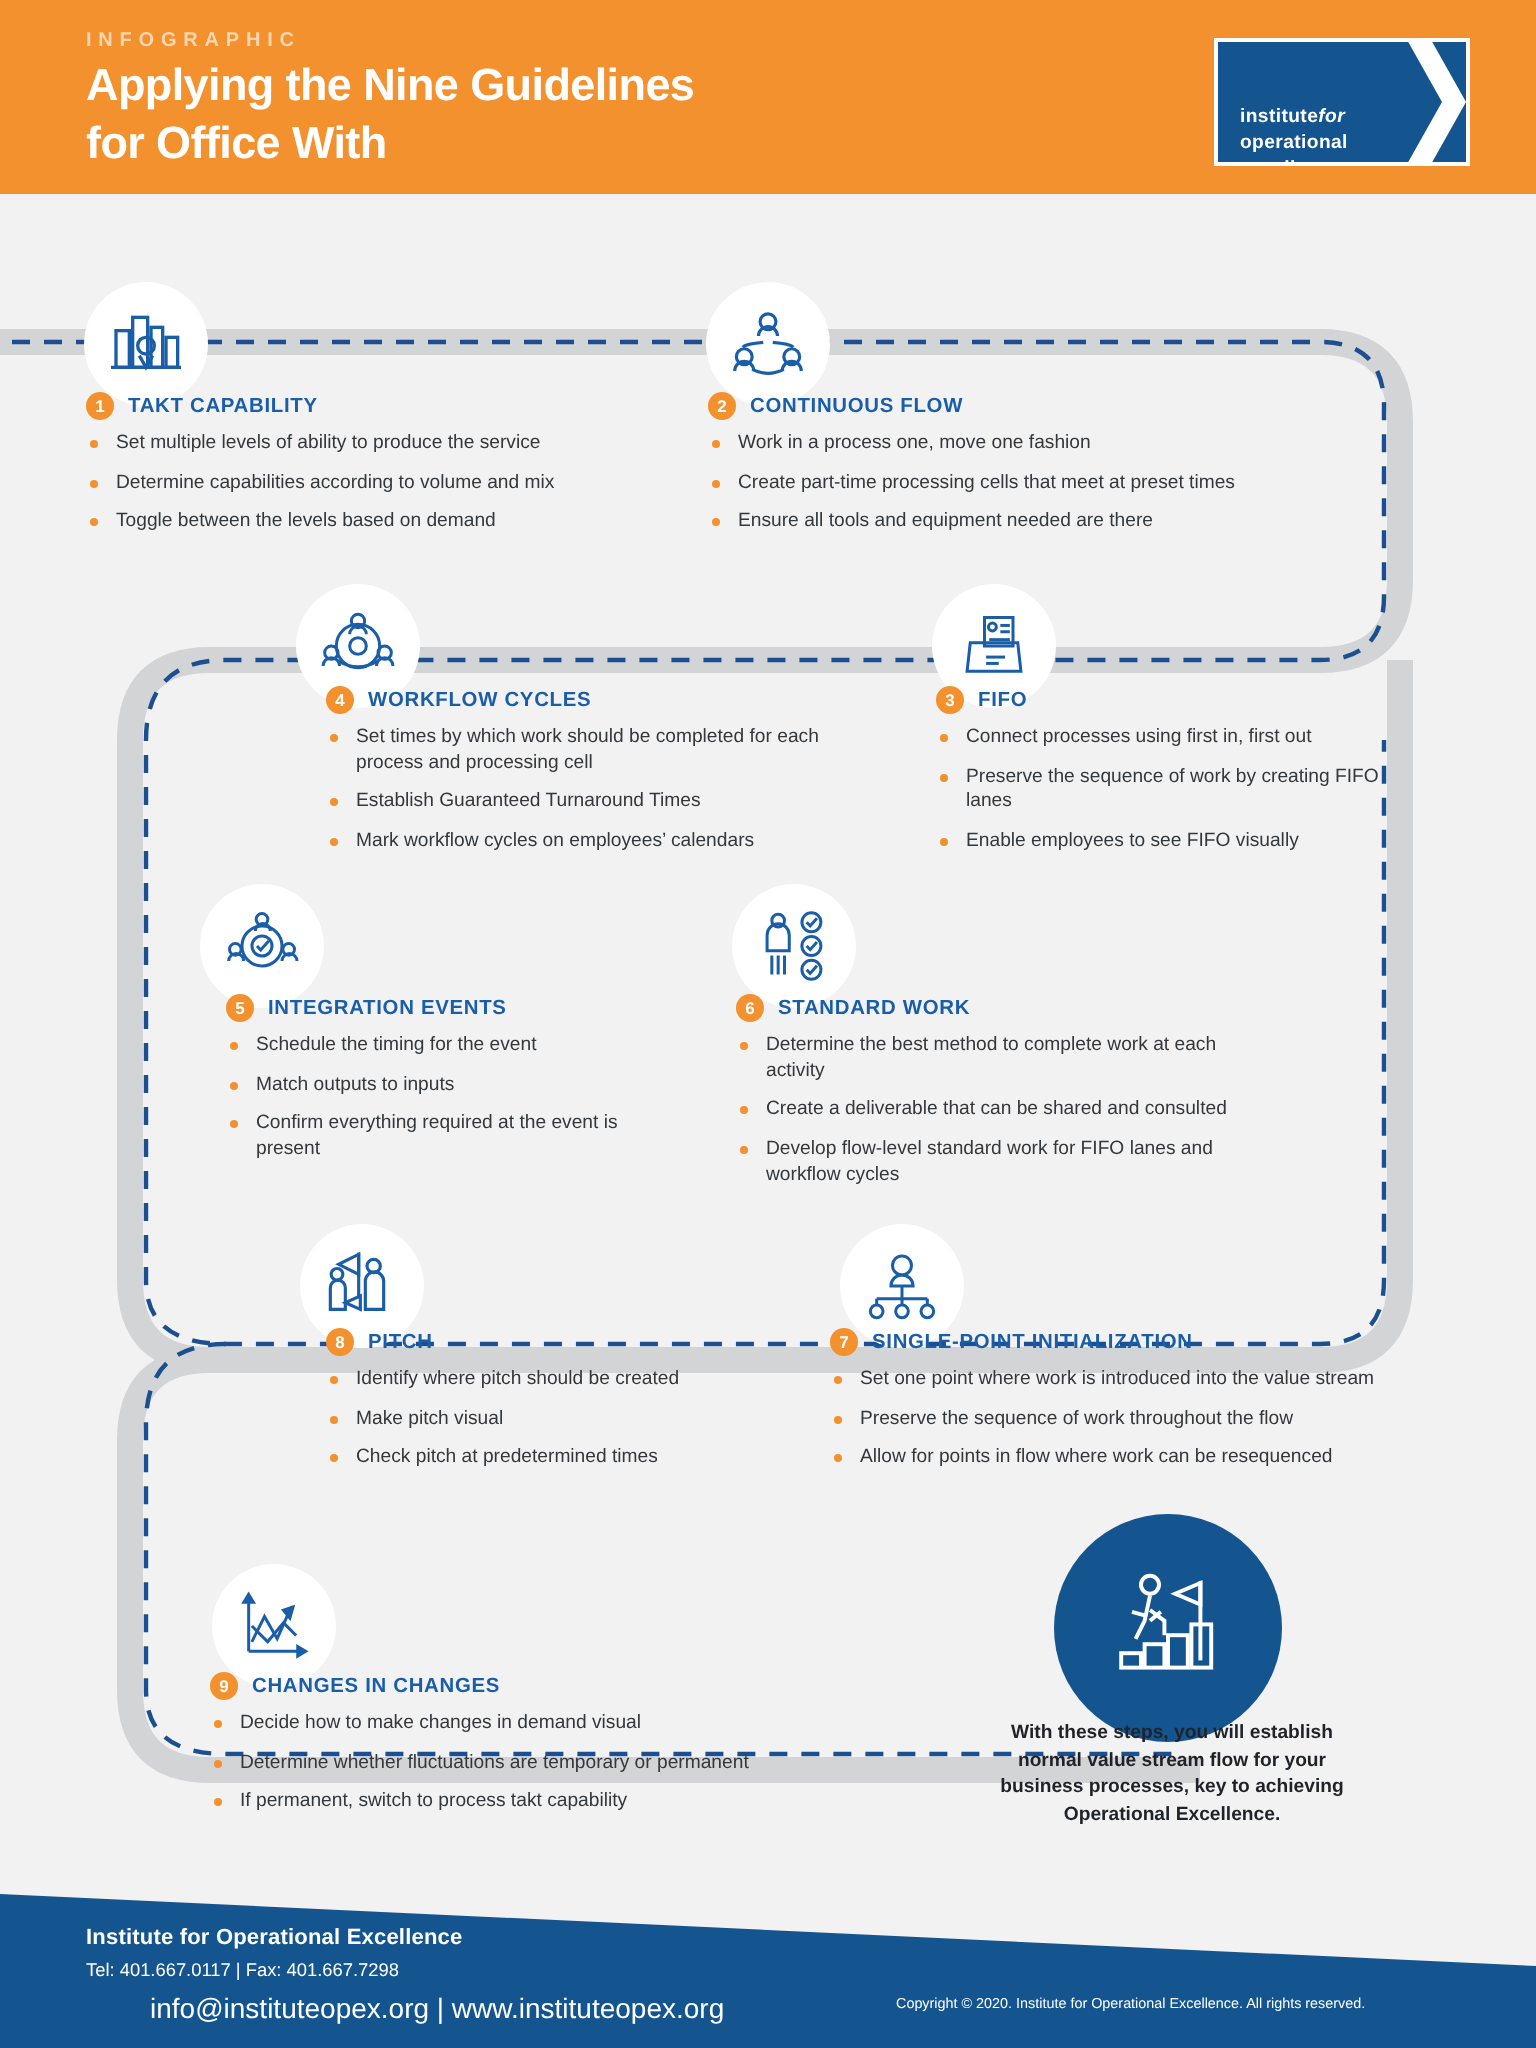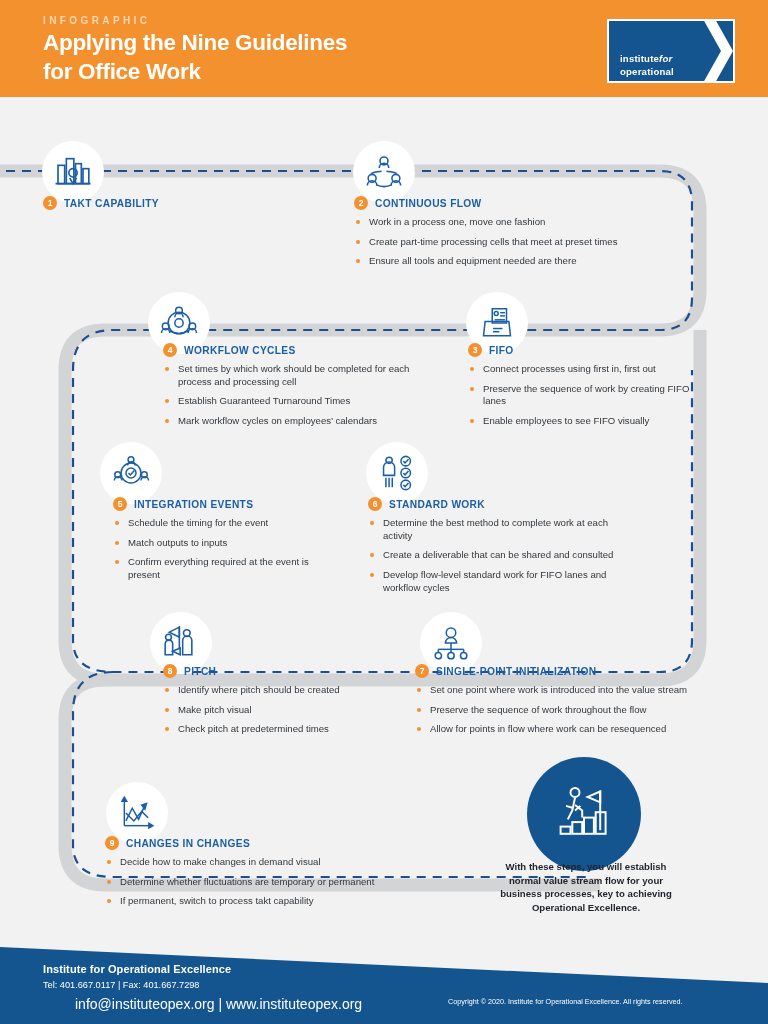--- a/index.html
+++ b/index.html
@@ -109,21 +109,21 @@
 </style>
 </head>
 <body>
 
 <div id="page">
 
   <div class="header">
     <div class="kicker">INFOGRAPHIC</div>
     <div class="title">
       <div>Applying the Nine Guidelines</div>
-      <div>for Office Work</div>
+      <div>for Office With</div>
     </div>
 
     <div class="logo-box">
       <div class="logo-inner">
         <div class="logo-text">
           <div><span>institute</span><span class="it">for</span></div>
           <div>operational</div>
           <div>excellence</div>
         </div>
         <svg class="logo-chev" viewBox="0 0 42 60">
@@ -161,20 +161,25 @@
       <circle cx="24" cy="25" r="5"></circle>
         <path d="M20,31 L24,38 L28,31"></path>
         <line x1="3" y1="38" x2="45" y2="38"></line>
     </svg>
   </div>
   <div class="step" style="left:43px; top:196px; width:310px;">
     <div class="step-head">
       <div class="num">1</div>
       <div class="step-title">TAKT CAPABILITY</div>
     </div>
+    <ul class="bullets">
+      <li>Set multiple levels of ability to produce the service</li>
+      <li>Determine capabilities according to volume and mix</li>
+      <li>Toggle between the levels based on demand</li>
+    </ul>
   </div>
 
   <div class="bubble" style="left:353px; top:141px;">
     <svg width="38" height="38" viewBox="0 0 48 48" fill="none" stroke="#1b5ea8" stroke-width="2">
       <circle cx="24" cy="10" r="5"></circle>
         <path d="M18,19 a6,6 0 0 1 12,0"></path>
       <circle cx="9" cy="32" r="5"></circle>
         <path d="M3,41 a6,6 0 0 1 12,0"></path>
       <circle cx="39" cy="32" r="5"></circle>
         <path d="M33,41 a6,6 0 0 1 12,0"></path>

